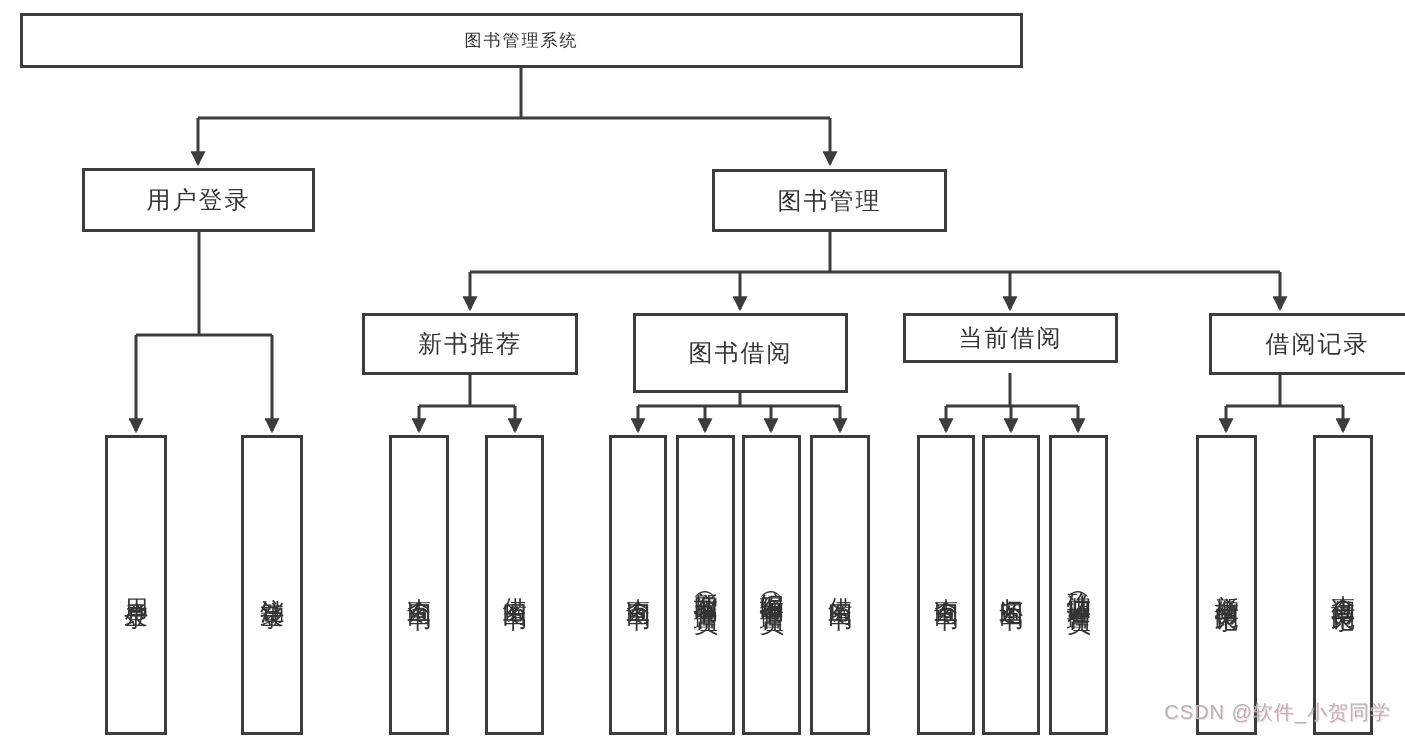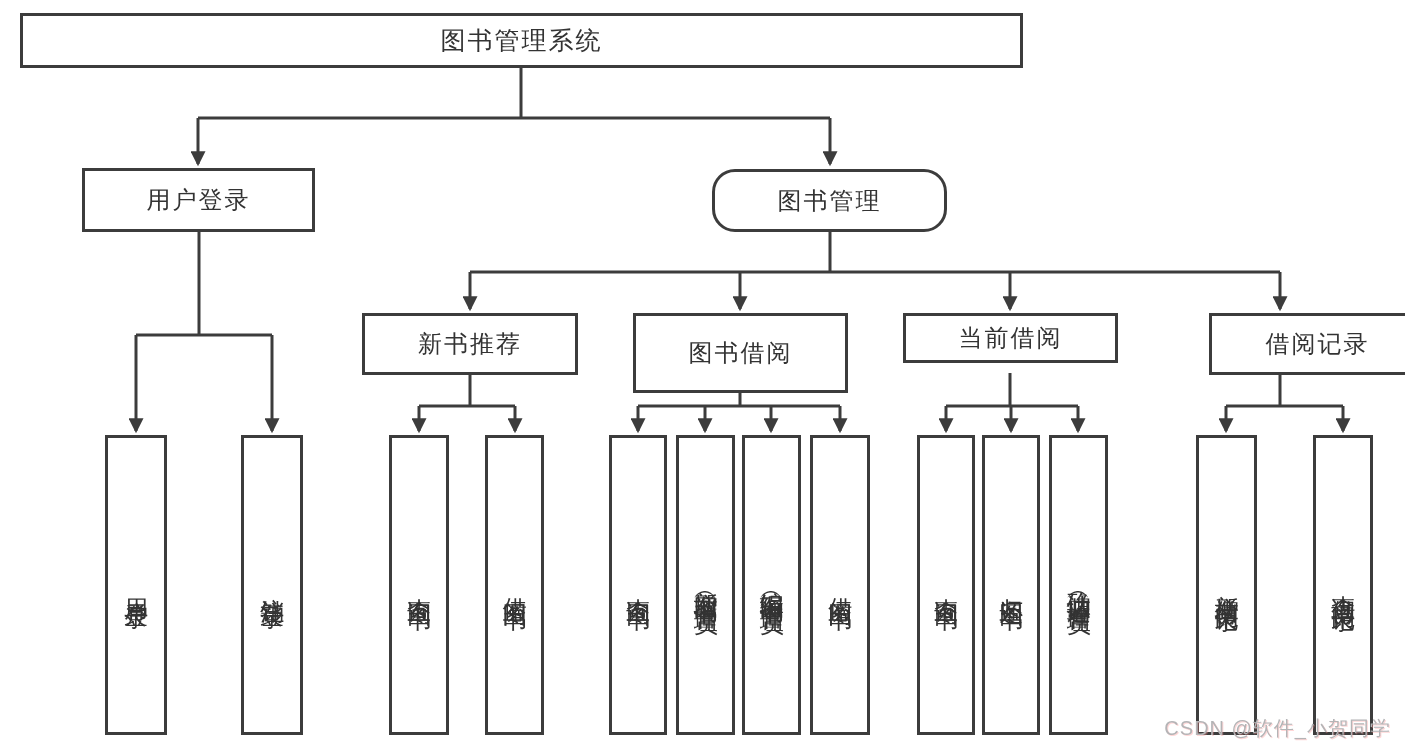--- a/index.html
+++ b/index.html
@@ -22,32 +22,32 @@
     position: absolute;
     box-sizing: border-box;
     border: 3px solid #3c3c3c;
     background: #ffffff;
     display: flex;
     align-items: center;
     justify-content: center;
     text-align: center;
   }
   .hbox { font-size: 24px; letter-spacing: 2px; }
-  .hbox.root { font-size: 25px; }
+  .hbox.root { font-size: 17px; }
   .vbox { font-size: 24px; }
   .vbox span {
     writing-mode: vertical-rl;
     letter-spacing: 3px;
     line-height: 1.1;
     white-space: nowrap;
   }
   .watermark {
     position: absolute;
     right: 14px;
-    bottom: 5px;
+    bottom: 21px;
     font-size: 20px;
     letter-spacing: 1px;
     color: #b4b4b6;
     text-shadow: 1px 1px 0 rgba(255,140,140,0.35);
     pointer-events: none;
   }
 </style>
 </head>
 <body>
 
@@ -92,21 +92,21 @@
 
       <path d="M1280 373 L1280 406 M1226 406 L1343 406"></path>
       <line x1="1226" y1="406" x2="1226" y2="431" marker-end="url(#arw)"></line>
       <line x1="1343" y1="406" x2="1343" y2="431" marker-end="url(#arw)"></line>
     </g>
   </svg>
 
   <div class="node hbox root" style="left:20px; top:13px; width:1003px; height:55px;">图书管理系统</div>
 
   <div class="node hbox" style="left:82px; top:168px; width:233px; height:64px;">用户登录</div>
-  <div class="node hbox" style="left:712px; top:169px; width:235px; height:63px;border-radius:23px;">图书管理</div>
+  <div class="node hbox" style="left:712px; top:169px; width:235px; height:63px;">图书管理</div>
 
   <div class="node hbox" style="left:362px; top:313px; width:216px; height:62px;">新书推荐</div>
   <div class="node hbox" style="left:633px; top:313px; width:215px; height:80px;">图书借阅</div>
   <div class="node hbox" style="left:903px; top:313px; width:215px; height:50px;">当前借阅</div>
   <div class="node hbox" style="left:1173px; top:313px; width:217px; height:62px;margin-left:36px;">借阅记录</div>
 
   <div class="node vbox" style="left:105px; top:435px; width:62px; height:300px;">
     <span>用户登录</span>
     </div>
   <div class="node vbox" style="left:241px; top:435px; width:62px; height:300px;">

